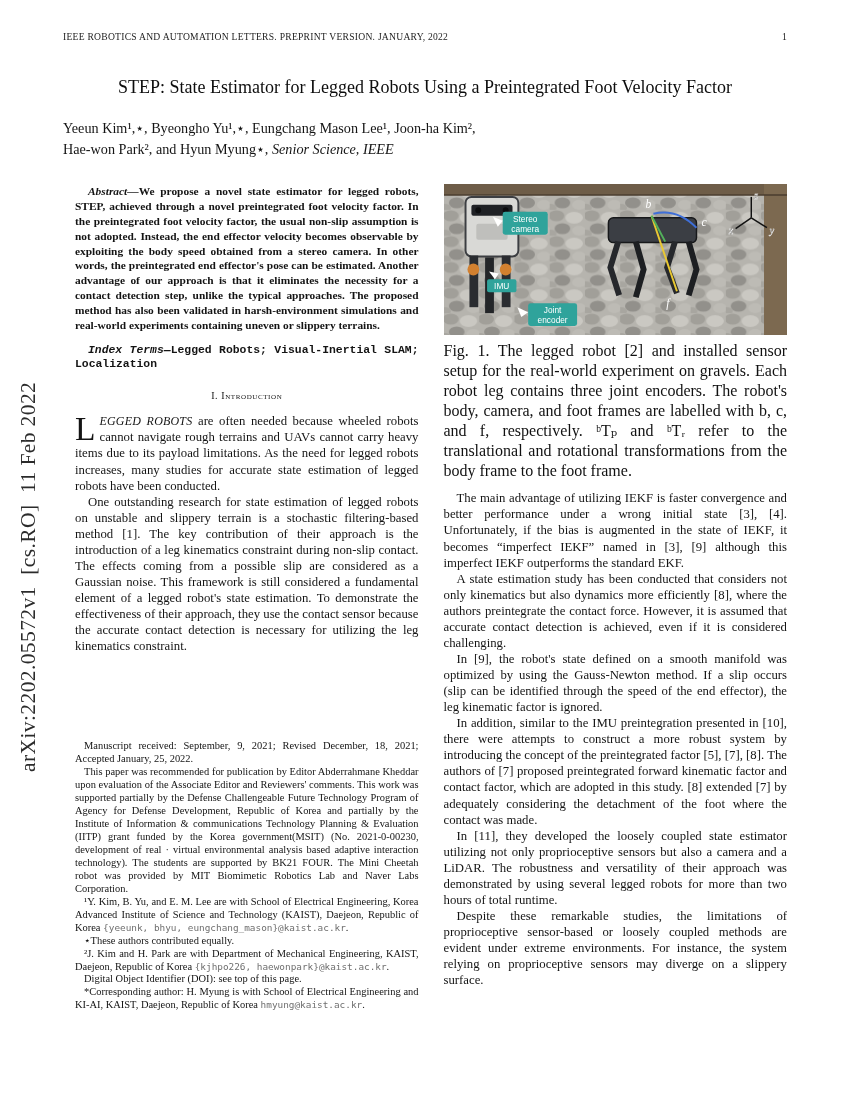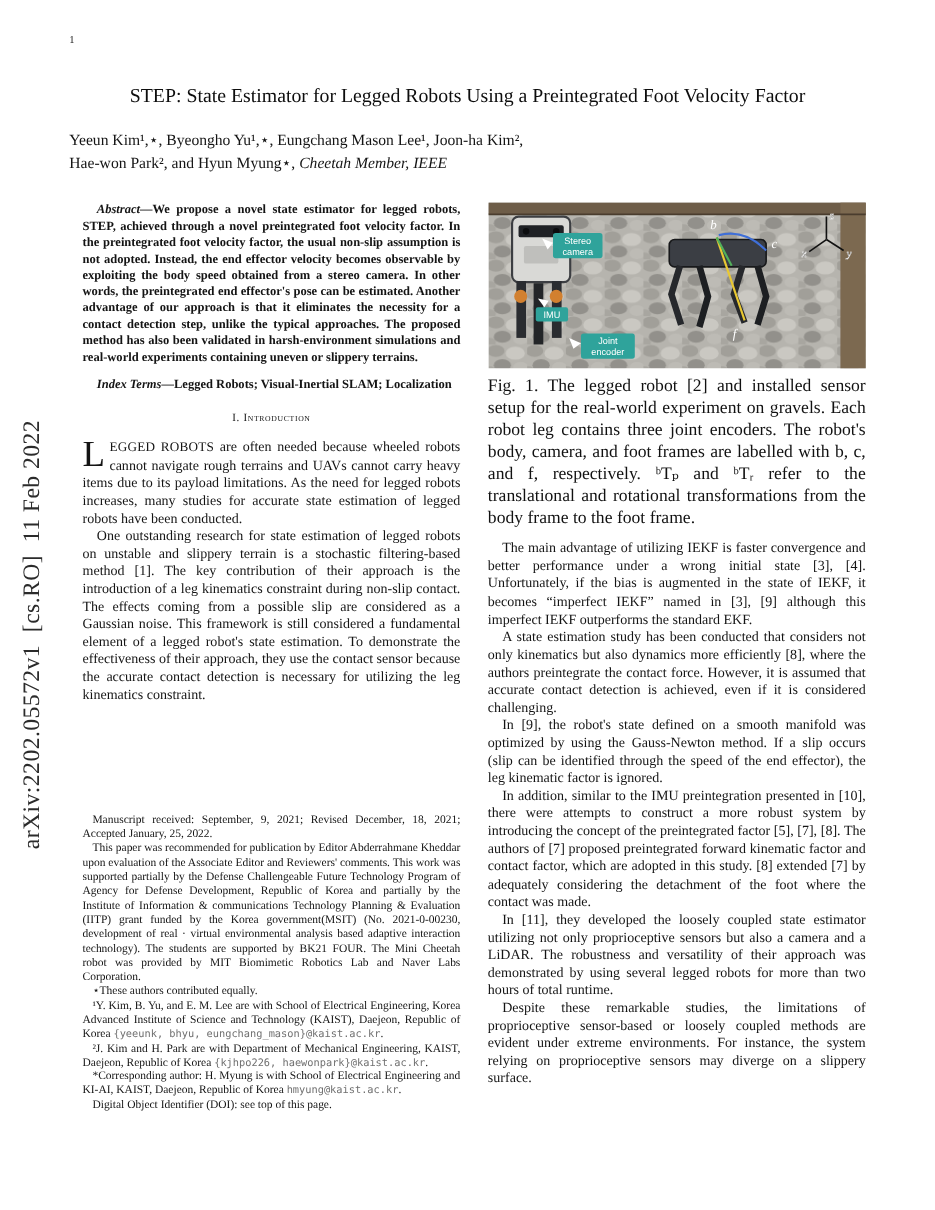--- a/index.html
+++ b/index.html
@@ -51,85 +51,86 @@
   .col-left { display: flex; flex-direction: column; height: 828px; margin-left: 12px; }
   .abstract {
     margin: 0 0 10px;
     font-weight: bold;
     font-size: 11.4px;
     line-height: 1.3;
     text-align: justify;
     text-indent: 13px;
   }
   .abstract-label { font-style: italic; }
-  .index-terms { margin-bottom: 4px; }
+  .index-terms { margin-bottom: 4px; font-family: Liberation Mono, monospace; }
   .section-heading {
     margin: 14px 0 12px;
     text-align: center;
     font-weight: normal;
     font-size: 10px;
     font-variant: small-caps;
     letter-spacing: 0.6px;
   }
   .body-par { margin: 0; font-size: 12.75px; line-height: 1.26; text-align: justify; }
   .indent { text-indent: 13px; }
   .dropcap { float: left; font-size: 33.5px; line-height: 27px; padding: 2px 4px 0 0; }
-  .lead-caps { font-size: 0.94em; letter-spacing: 0.2px; }
+  .lead-caps { font-size: 0.94em; letter-spacing: 0.2px; font-style: italic; }
   .footnotes { margin-top: auto; }
   .fn { margin: 0; font-size: 10.45px; line-height: 1.24; text-align: justify; text-indent: 9px; }
   .mono {
     font-family: "DejaVu Sans Mono", "Liberation Mono", monospace;
     font-size: 9.4px;
     color: #6f6f6f;
   }
   .figure { margin: 0 0 9px; }
   .figure-photo { display: block; width: 100%; height: 151px; }
   .caption { margin-top: 6px; font-size: 16px; line-height: 1.25; text-align: justify; color: #111; }
 </style>
 </head>
 <body>
 
 <div class="page">
 
   <header class="running-header">
+    <span>IEEE ROBOTICS AND AUTOMATION LETTERS. PREPRINT VERSION. JANUARY, 2022</span>
     <span>1</span>
   </header>
 
   <div class="arxiv-strip">arXiv:2202.05572v1  [cs.RO]  11 Feb 2022</div>
 
   <main class="main">
 
     <h1 class="title">STEP: State Estimator for Legged Robots Using a Preintegrated Foot Velocity Factor</h1>
 
     <div class="authors">
       <div>Yeeun Kim¹,⋆, Byeongho Yu¹,⋆, Eungchang Mason Lee¹, Joon-ha Kim²,</div>
-      <div><span>Hae-won Park², and Hyun Myung⋆, </span><span class="italic">Cheetah Member, IEEE</span></div>
+      <div><span>Hae-won Park², and Hyun Myung⋆, </span><span class="italic">Senior Science, IEEE</span></div>
     </div>
 
     <div class="columns">
 
       <section class="col col-left">
         <p class="abstract"><span class="abstract-label">Abstract—</span><span>We propose a novel state estimator for legged robots, STEP, achieved through a novel preintegrated foot velocity factor. In the preintegrated foot velocity factor, the usual non-slip assumption is not adopted. Instead, the end effector velocity becomes observable by exploiting the body speed obtained from a stereo camera. In other words, the preintegrated end effector's pose can be estimated. Another advantage of our approach is that it eliminates the necessity for a contact detection step, unlike the typical approaches. The proposed method has also been validated in harsh-environment simulations and real-world experiments containing uneven or slippery terrains.</span></p>
 
         <p class="abstract index-terms"><span class="abstract-label">Index Terms—</span><span>Legged Robots; Visual-Inertial SLAM; Localization</span></p>
 
         <h2 class="section-heading">I. Introduction</h2>
 
         <p class="body-par"><span class="dropcap">L</span><span class="lead-caps">EGGED ROBOTS</span><span> are often needed because wheeled robots cannot navigate rough terrains and UAVs cannot carry heavy items due to its payload limitations. As the need for legged robots increases, many studies for accurate state estimation of legged robots have been conducted.</span></p>
 
         <p class="body-par indent">One outstanding research for state estimation of legged robots on unstable and slippery terrain is a stochastic filtering-based method [1]. The key contribution of their approach is the introduction of a leg kinematics constraint during non-slip contact. The effects coming from a possible slip are considered as a Gaussian noise. This framework is still considered a fundamental element of a legged robot's state estimation. To demonstrate the effectiveness of their approach, they use the contact sensor because the accurate contact detection is necessary for utilizing the leg kinematics constraint.</p>
 
         <div class="footnotes">
           <p class="fn">Manuscript received: September, 9, 2021; Revised December, 18, 2021; Accepted January, 25, 2022.</p>
           <p class="fn">This paper was recommended for publication by Editor Abderrahmane Kheddar upon evaluation of the Associate Editor and Reviewers' comments. This work was supported partially by the Defense Challengeable Future Technology Program of Agency for Defense Development, Republic of Korea and partially by the Institute of Information &amp; communications Technology Planning &amp; Evaluation (IITP) grant funded by the Korea government(MSIT) (No. 2021-0-00230, development of real · virtual environmental analysis based adaptive interaction technology). The students are supported by BK21 FOUR. The Mini Cheetah robot was provided by MIT Biomimetic Robotics Lab and Naver Labs Corporation.</p>
+          <p class="fn"><span>¹Y. Kim, B. Yu, and E. M. Lee are with School of Electrical Engineering, Korea Advanced Institute of Science and Technology (KAIST), Daejeon, Republic of Korea </span><span class="mono">{yeeunk, bhyu, eungchang_mason}@kaist.ac.kr</span><span>.</span></p>
           <p class="fn">⋆These authors contributed equally.</p>
-          <p class="fn"><span>¹Y. Kim, B. Yu, and E. M. Lee are with School of Electrical Engineering, Korea Advanced Institute of Science and Technology (KAIST), Daejeon, Republic of Korea </span><span class="mono">{yeeunk, bhyu, eungchang_mason}@kaist.ac.kr</span><span>.</span></p>
           <p class="fn"><span>²J. Kim and H. Park are with Department of Mechanical Engineering, KAIST, Daejeon, Republic of Korea </span><span class="mono">{kjhpo226, haewonpark}@kaist.ac.kr</span><span>.</span></p>
+          <p class="fn">Digital Object Identifier (DOI): see top of this page.</p>
           <p class="fn"><span>*Corresponding author: H. Myung is with School of Electrical Engineering and KI-AI, KAIST, Daejeon, Republic of Korea </span><span class="mono">hmyung@kaist.ac.kr</span><span>.</span></p>
-          <p class="fn">Digital Object Identifier (DOI): see top of this page.</p>
         </div>
       </section>
 
       <section class="col col-right">
 
         <figure class="figure">
           <svg class="figure-photo" viewBox="0 0 351 152" preserveAspectRatio="none" xmlns="http://www.w3.org/2000/svg">
             <defs>
               <pattern id="pebbles" width="36" height="26" patternUnits="userSpaceOnUse">
                 <rect width="36" height="26" fill="#b6b4ae"></rect>

